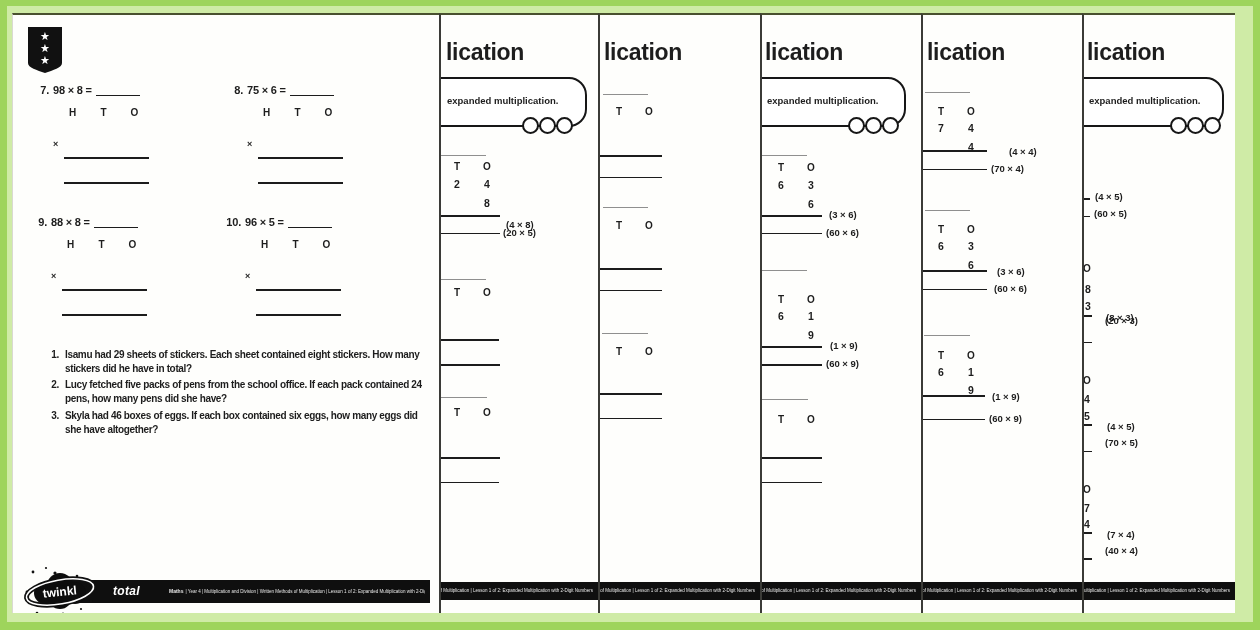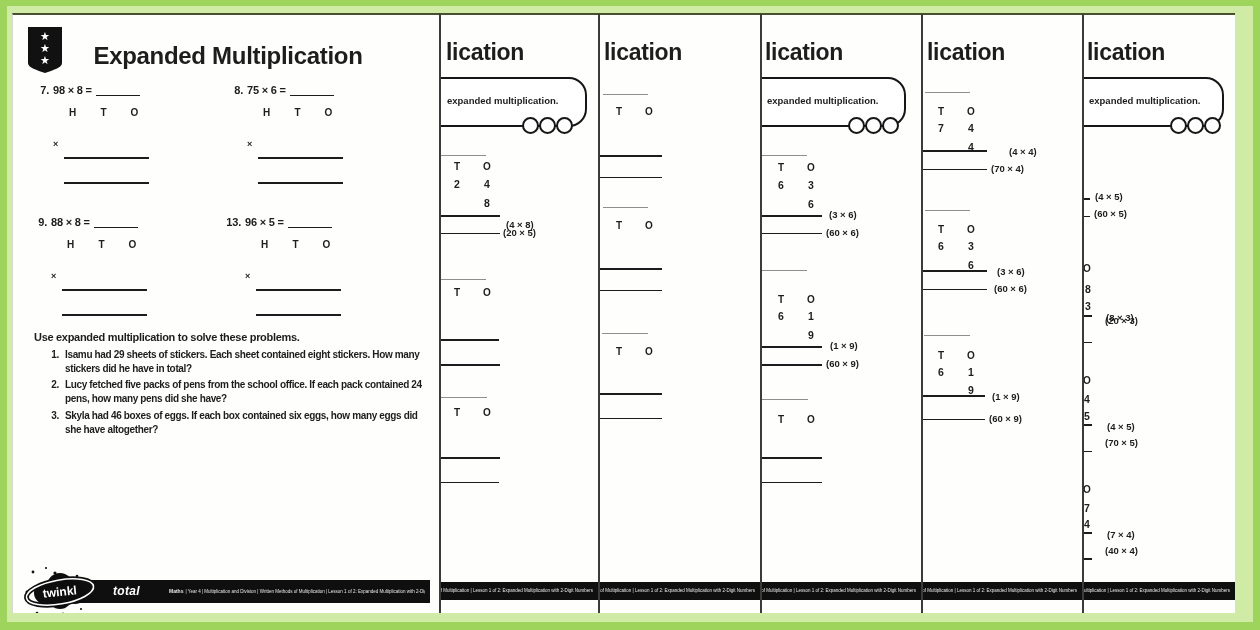--- a/index.html
+++ b/index.html
@@ -48,21 +48,20 @@
 
   <div class="page p1edge" style="left:12px;width:427px;z-index:6">
 
     <svg width="34" height="46" viewBox="0 0 34 46" style="position:absolute;left:15px;top:12px">
       <path d="M0 0 H34 V36 C34 41 25 43 17 46 C9 43 0 41 0 36 Z" fill="#111"></path>
       <text x="17" y="13" font-size="11" fill="#fff" text-anchor="middle" class="star">★</text>
       <text x="17" y="25" font-size="11" fill="#fff" text-anchor="middle" class="star">★</text>
       <text x="17" y="37" font-size="11" fill="#fff" text-anchor="middle" class="star">★</text>
     </svg>
 
-    <div class="title1">Expanded Multiplication</div>
 
     <div class="pblock" style="left:20px;top:69px">
       <div class="plabel">
         <span class="n">7.</span>
         <span>98 × 8 =</span>
         <span class="u"></span>
       </div>
       <div class="hto">
         <span>H</span>
           <span>T</span>
@@ -100,35 +99,34 @@
           <span>T</span>
           <span>O</span>
       </div>
       <div class="xs">×</div>
       <div class="ln med" style="left:31px;top:73px;width:85px"></div>
       <div class="ln thick" style="left:31px;top:98px;width:85px"></div>
     </div>
 
     <div class="pblock" style="left:212px;top:201px">
       <div class="plabel">
-        <span class="n">13.</span>
+        <span class="n">10.</span>
         <span>96 × 5 =</span>
         <span class="u"></span>
       </div>
       <div class="hto">
         <span>H</span>
           <span>T</span>
           <span>O</span>
       </div>
       <div class="xs">×</div>
       <div class="ln med" style="left:31px;top:73px;width:85px"></div>
       <div class="ln thick" style="left:31px;top:98px;width:85px"></div>
     </div>
 
-    <div class="wh" style="left:21px;top:316px">Use expanded multiplication to solve these problems.</div>
     <div class="wp" style="left:30px;top:333px">
       <span class="n">1.</span>
       <span class="t">Isamu had 29 sheets of stickers. Each sheet contained eight stickers. How many stickers did he have in total?</span>
     </div>
     <div class="wp" style="left:30px;top:363px">
       <span class="n">2.</span>
       <span class="t">Lucy fetched five packs of pens from the school office. If each pack contained 24 pens, how many pens did she have?</span>
     </div>
     <div class="wp" style="left:30px;top:394px">
       <span class="n">3.</span>

